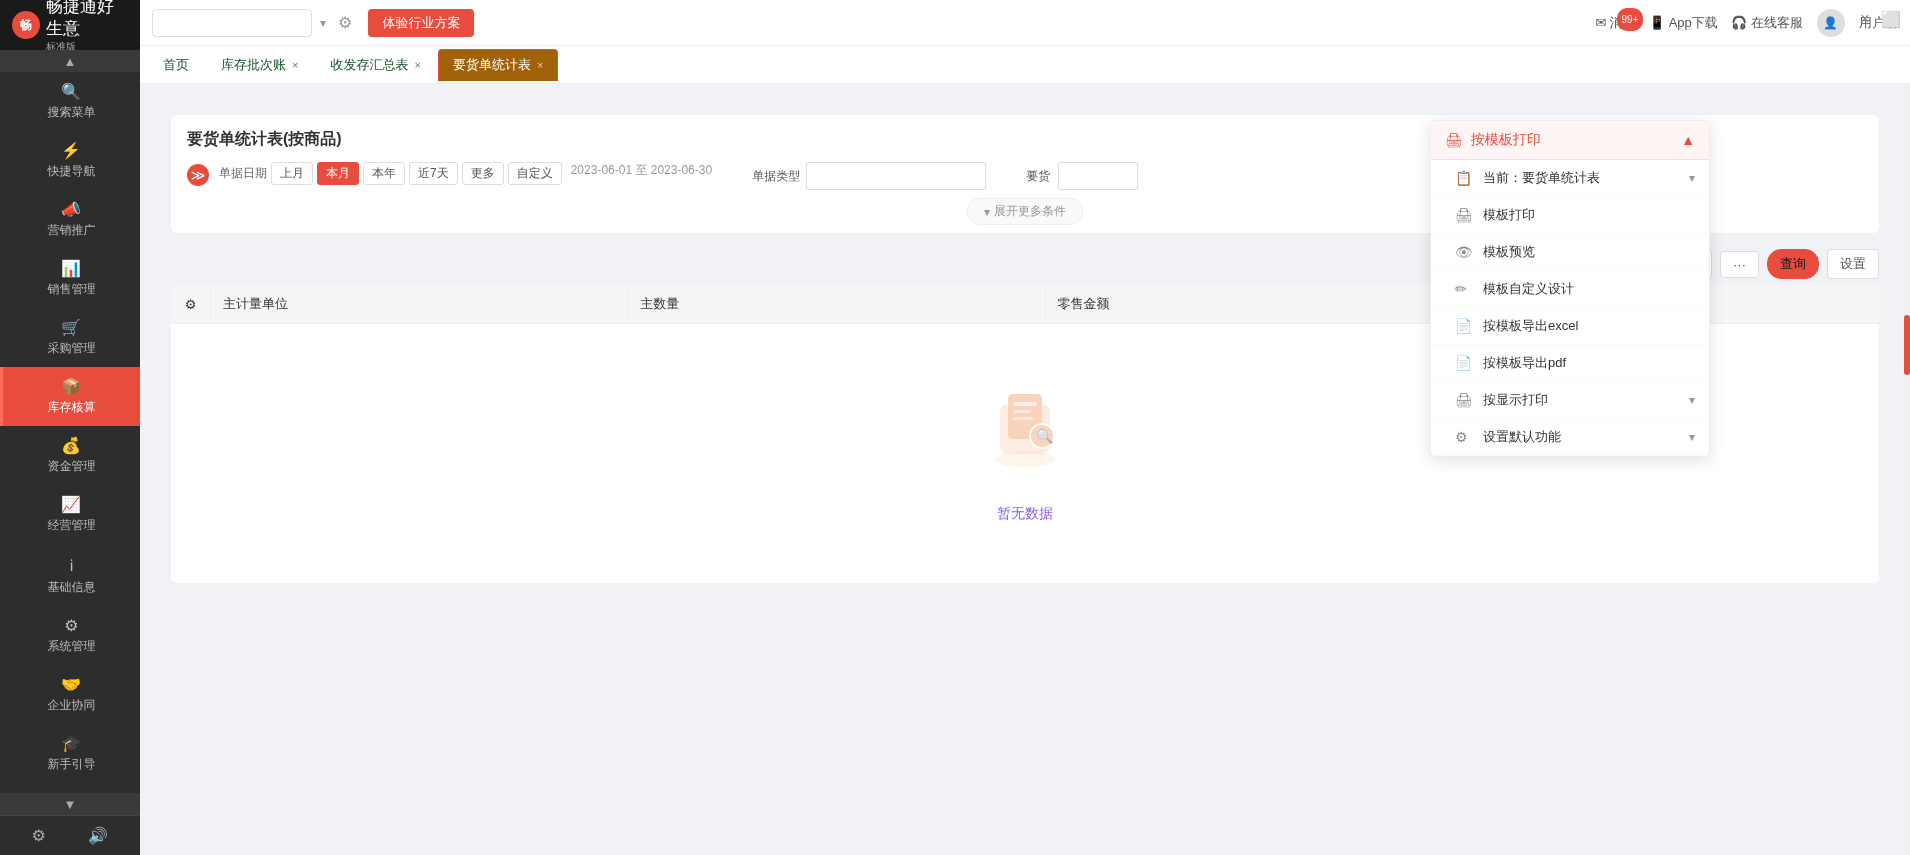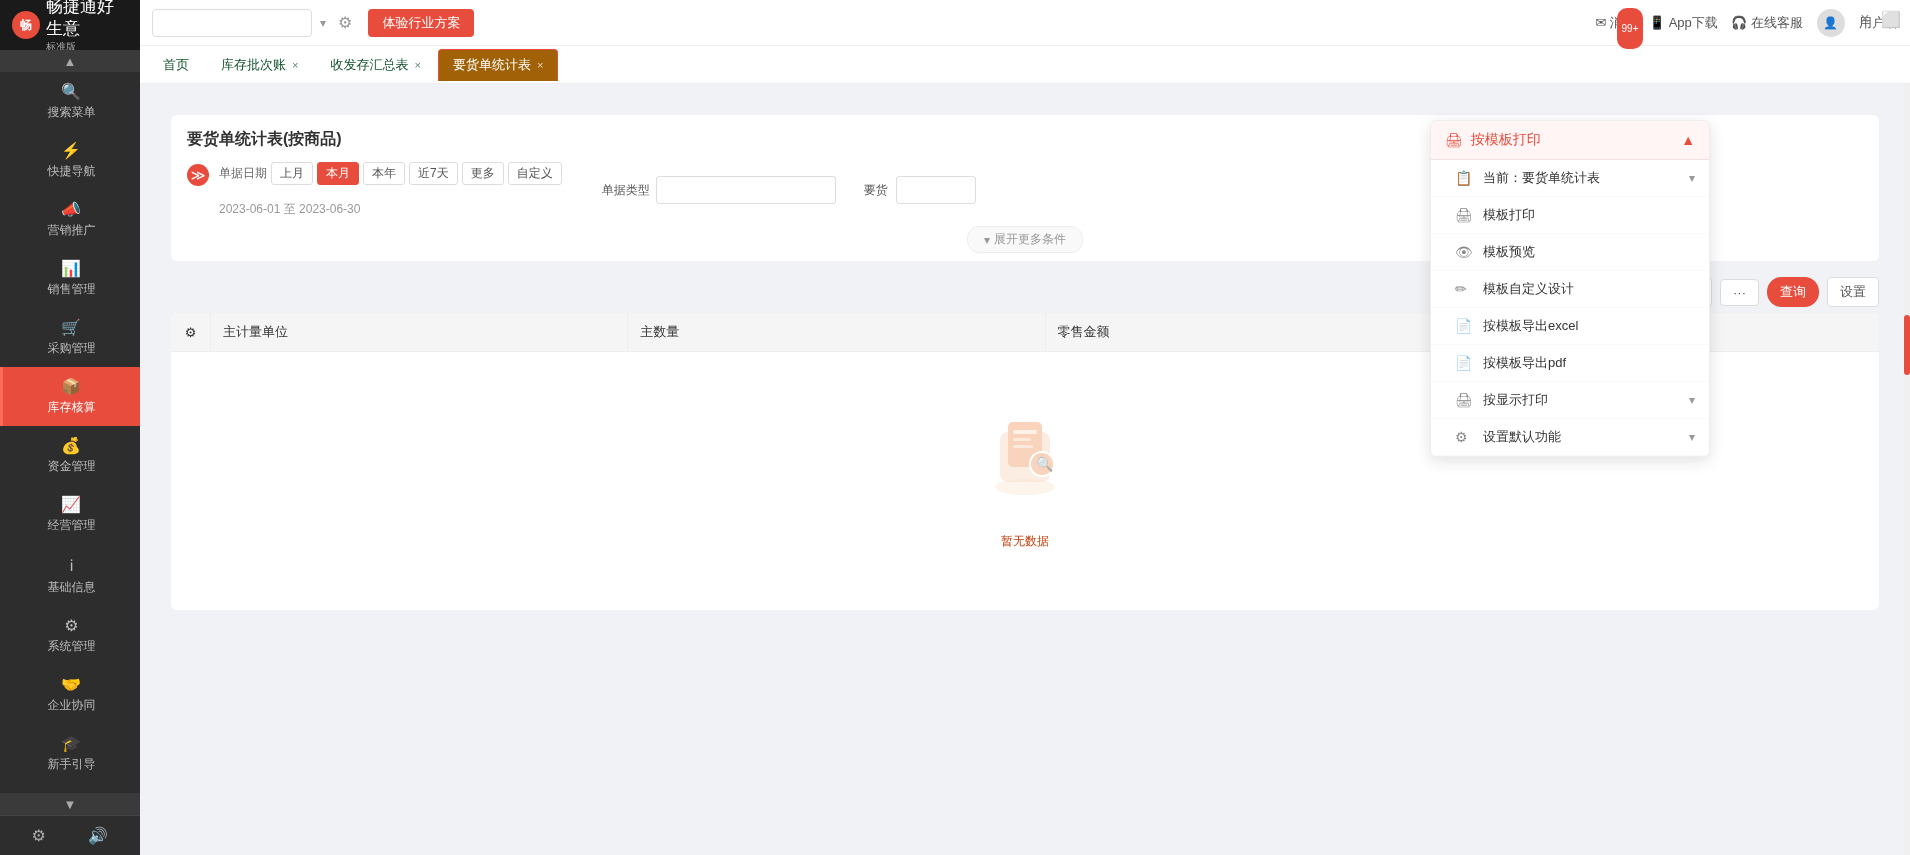--- a/index.html
+++ b/index.html
@@ -114,21 +114,21 @@
       margin-left: 8px;
     }
     .topbar-spacer { flex: 1; }
     .topbar-right { display: flex; align-items: center; gap: 14px; }
     .topbar-msg { display: flex; align-items: center; gap: 3px; color: #555; font-size: 13px; cursor: pointer; position: relative; }
     .badge {
       background: #e84c3d;
       color: white;
       border-radius: 10px;
       font-size: 10px;
-      padding: 15px 5px;
+      padding: 6px 5px;
       position: absolute;
       top: -6px;
       right: -8px;
       white-space: nowrap;
       text-align: center;
     }
     .topbar-app { display: flex; align-items: center; gap: 3px; color: #555; font-size: 13px; cursor: pointer; }
     .topbar-online { display: flex; align-items: center; gap: 3px; color: #555; font-size: 13px; cursor: pointer; }
     .topbar-avatar {
       width: 28px; height: 28px;
@@ -202,21 +202,21 @@
       color: #fff;
       border: none;
       width: 22px; height: 22px;
       border-radius: 50%;
       font-size: 14px;
       cursor: pointer;
       display: flex; align-items: center; justify-content: center;
       flex-shrink: 0;
       margin-top: 2px;
     }
-    .filter-group { display: flex; flex-direction: column; gap: 16px; }
+    .filter-group { display: flex; gap: 9px; }
     .filter-label { font-size: 12px; color: #666; }
     .date-row { display: flex; align-items: center; gap: 4px; }
     .date-btn {
       padding: 2px 8px;
       font-size: 12px;
       border: 1px solid #ddd;
       background: #fff;
       border-radius: 3px;
       cursor: pointer;
       color: #555;
@@ -265,21 +265,21 @@
       display: flex; align-items: center; gap: 4px;
       padding: 5px 12px;
       border: none;
       border-radius: 4px;
       font-size: 13px;
       cursor: pointer;
       background: #fff;
       color: #555;
       border: 1px solid #ddd;
     }
-    .action-btn.primary { background: #e84c3d; color: #ffffff; border-color: #e84c3d; border-radius: 14px; }
+    .action-btn.primary { background: #e84c3d; color: #0f172a; border-color: #e84c3d; border-radius: 14px; }
     .action-btn.secondary { background: #fff; }
     .action-btn-print {
       display: flex; align-items: center; gap: 4px;
       padding: 5px 12px;
       border: 1px solid #ddd;
       border-radius: 4px;
       font-size: 13px;
       cursor: pointer;
       background: #fff;
       color: #555;
@@ -315,21 +315,21 @@
       align-items: center;
       justify-content: center;
       padding: 60px 20px;
       background: #fff;
     }
     .empty-icon {
       font-size: 80px;
       margin-bottom: 12px;
       opacity: 0.5;
     }
-    .empty-text { color: #c2410c; font-size: 12px; }
+    .empty-text { color: #8b5cf6; font-size: 14px; }
     .dropdown-menu {
       position: absolute;
       top: 36px;
       right: 200px;
       background: #fff;
       border: 1px solid #eee;
       border-radius: 6px;
       box-shadow: 0 4px 16px rgba(0,0,0,0.12);
       z-index: 200;
       min-width: 280px;
@@ -554,21 +554,21 @@
             <button class="date-btn">自定义</button>
           </div>
           <span class="date-range">2023-06-01 至 2023-06-30</span>
         </div>
         <div class="filter-select" style="margin-left:30px; align-self:center;">
           <span class="filter-select-label">单据类型</span>
           <select class="select-box">
             <option value=""></option>
           </select>
         </div>
-        <div style="margin-left:18px; align-self:center; display:flex; align-items:center; gap:8px;">
+        <div style="margin-left:30px; align-self:center; display:flex; align-items:center; gap:8px;">
           <span style="font-size:12px;color:#555;">要货</span>
           <select class="select-box" style="min-width:80px;">
             <option value=""></option>
           </select>
         </div>
       </div>
       <div class="expand-more-bar">
         <button class="expand-more-btn">
           <span>▾</span>
           <span>展开更多条件</span>

